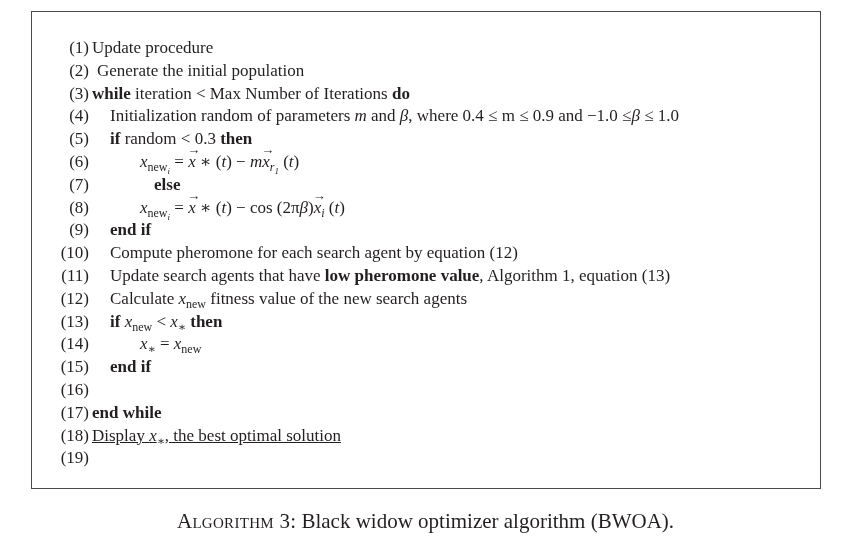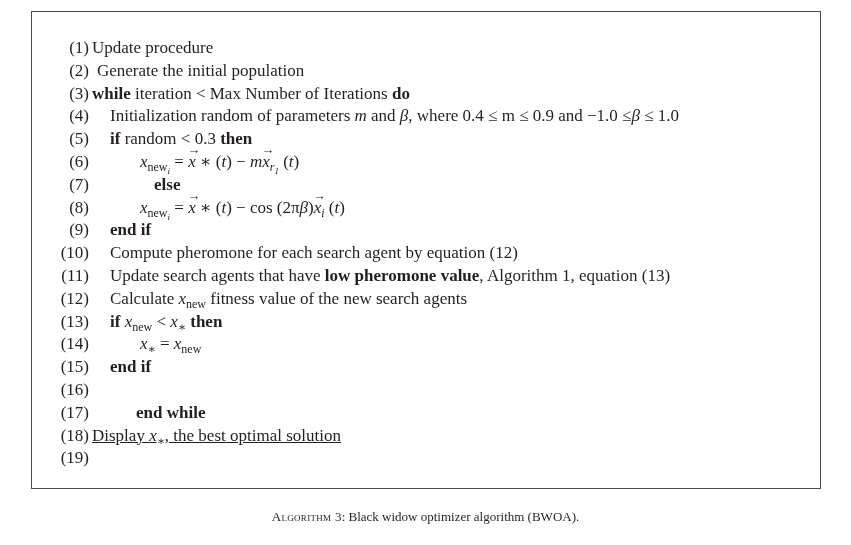--- a/index.html
+++ b/index.html
@@ -30,21 +30,21 @@
   .mi { font-style: italic; }
   .sub { font-size: 12px; vertical-align: -4px; font-style: normal; }
   .subsub { font-size: 9px; vertical-align: -3px; font-style: italic; }
   .vec { position: relative; display: inline-block; font-style: italic; }
   .vec::before {
     content: "\2192"; position: absolute; left: -1px; top: -12px;
     font-size: 13px; font-style: normal;
   }
   .caption {
     position: absolute; left: 0; top: 509px; width: 851px;
-    text-align: center; font-size: 13px;
+    text-align: center; font-size: 21px;
   }
   .sc { font-variant: small-caps; letter-spacing: 0.3px; }
 </style>
 </head>
 <body>
 
 <div class="algo-box">
   <div class="lines" id="lines">
       <div class="line" style="top: 0px; width: 100%;">
         <div class="numcol">
@@ -138,21 +138,21 @@
       </div>
       <div class="line" style="top: 342px; width: 100%;">
         <div class="numcol">
           <span class="num">(16)</span>
         </div>
       </div>
       <div class="line" style="top: 364.8px; width: 100%;">
         <div class="numcol">
           <span class="num">(17)</span>
         </div>
-        <span class="txt" style="left: 60px; margin-left: 44px;"><b>end while</b></span>
+        <span class="txt" style="left: 60px;"><b>end while</b></span>
       </div>
       <div class="line" style="top: 387.6px; width: 100%;">
         <div class="numcol">
           <span class="num">(18)</span>
         </div>
         <span class="txt" style="left: 60px; text-decoration: underline;"><span>Display </span><span class="mi">x</span><span class="sub">∗</span><span>, the best optimal solution</span></span>
       </div>
       <div class="line" style="top: 410.4px; width: 100%;">
         <div class="numcol">
           <span class="num">(19)</span>

